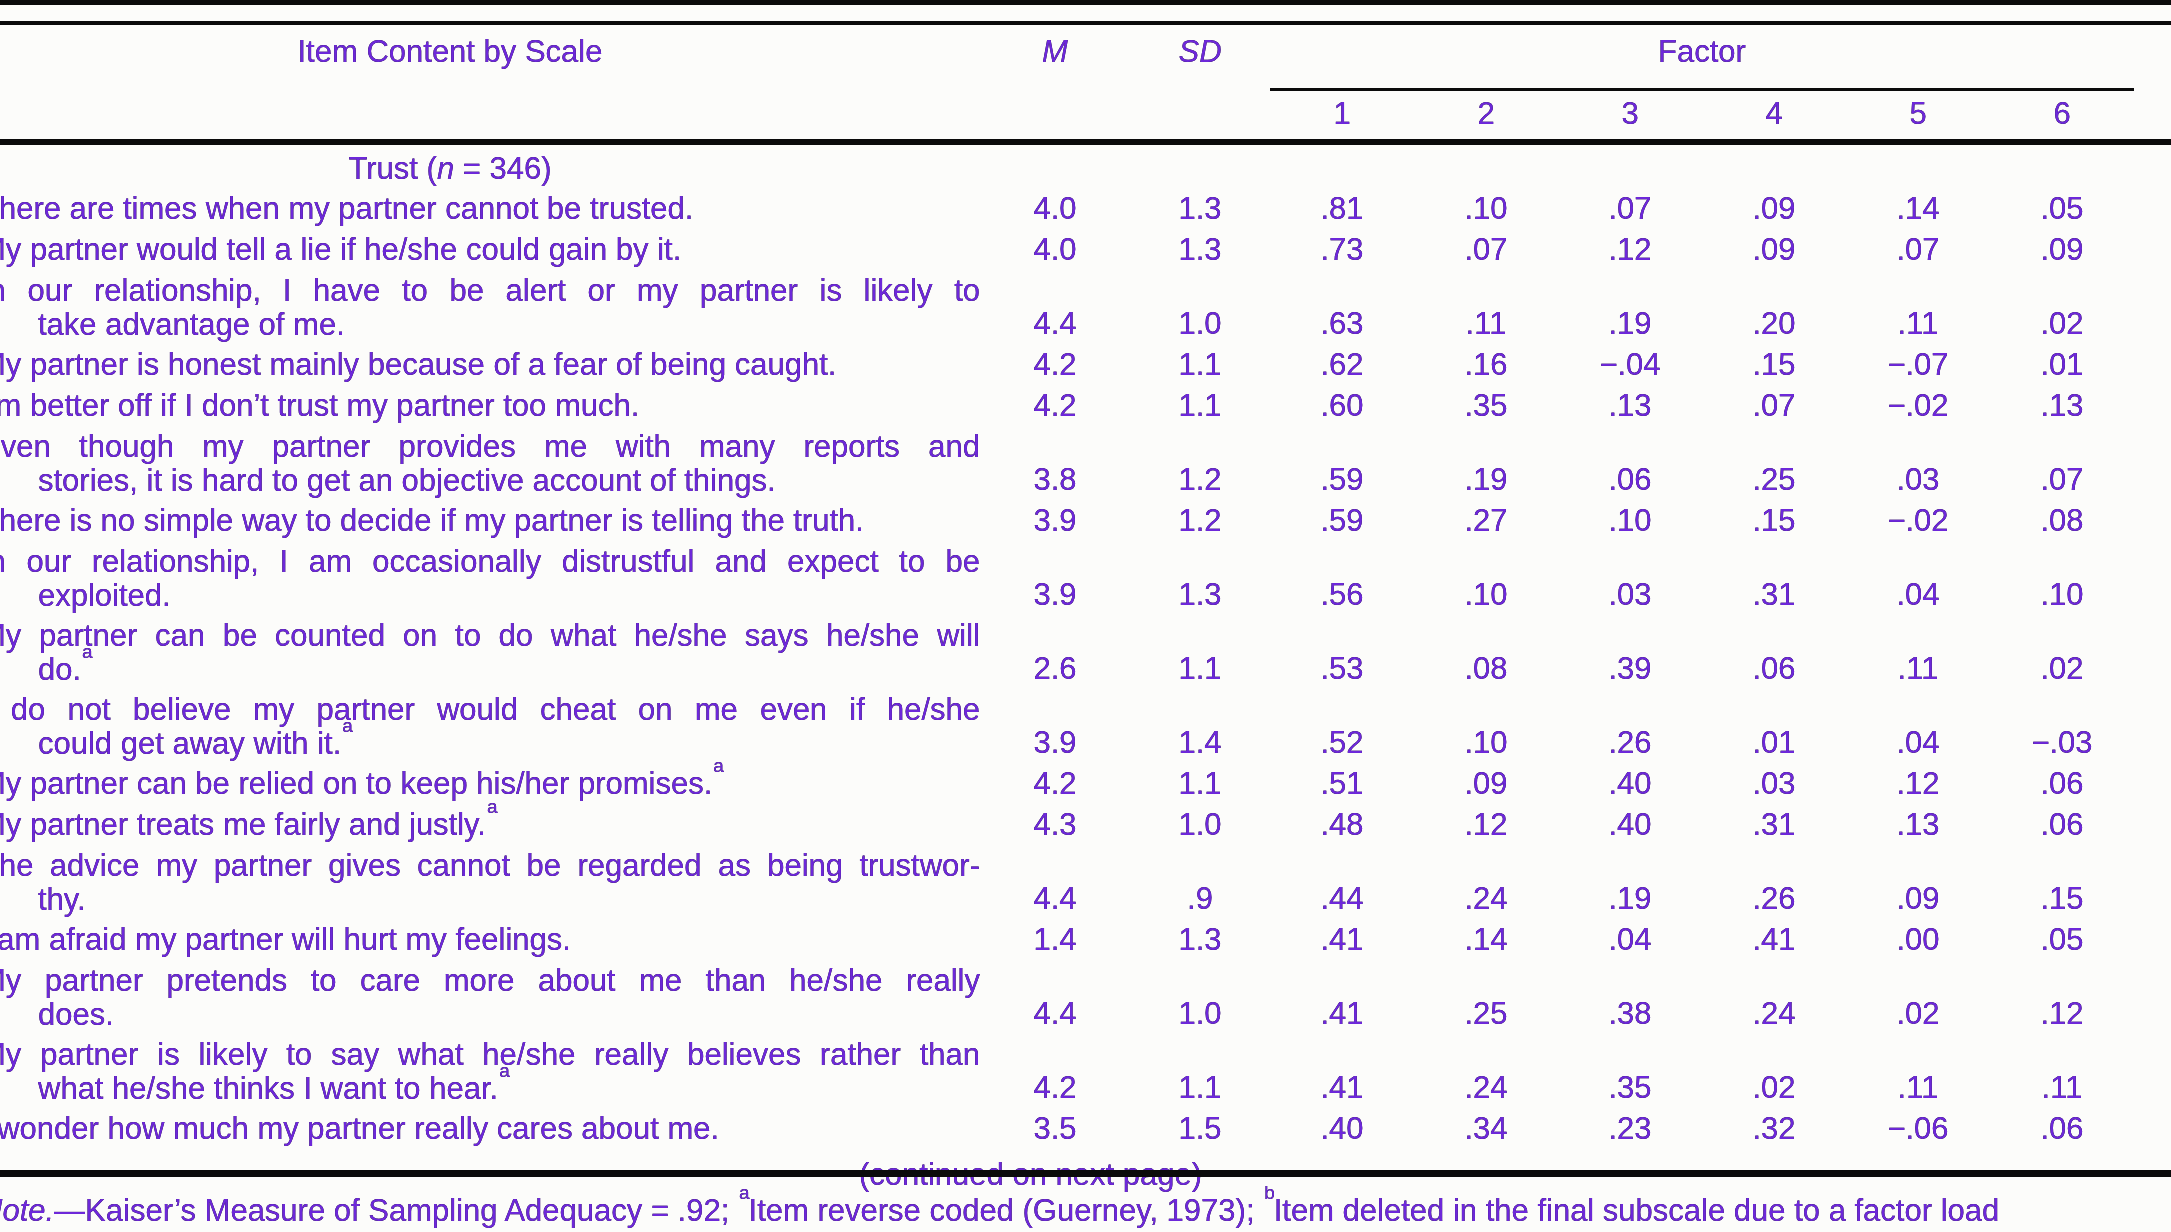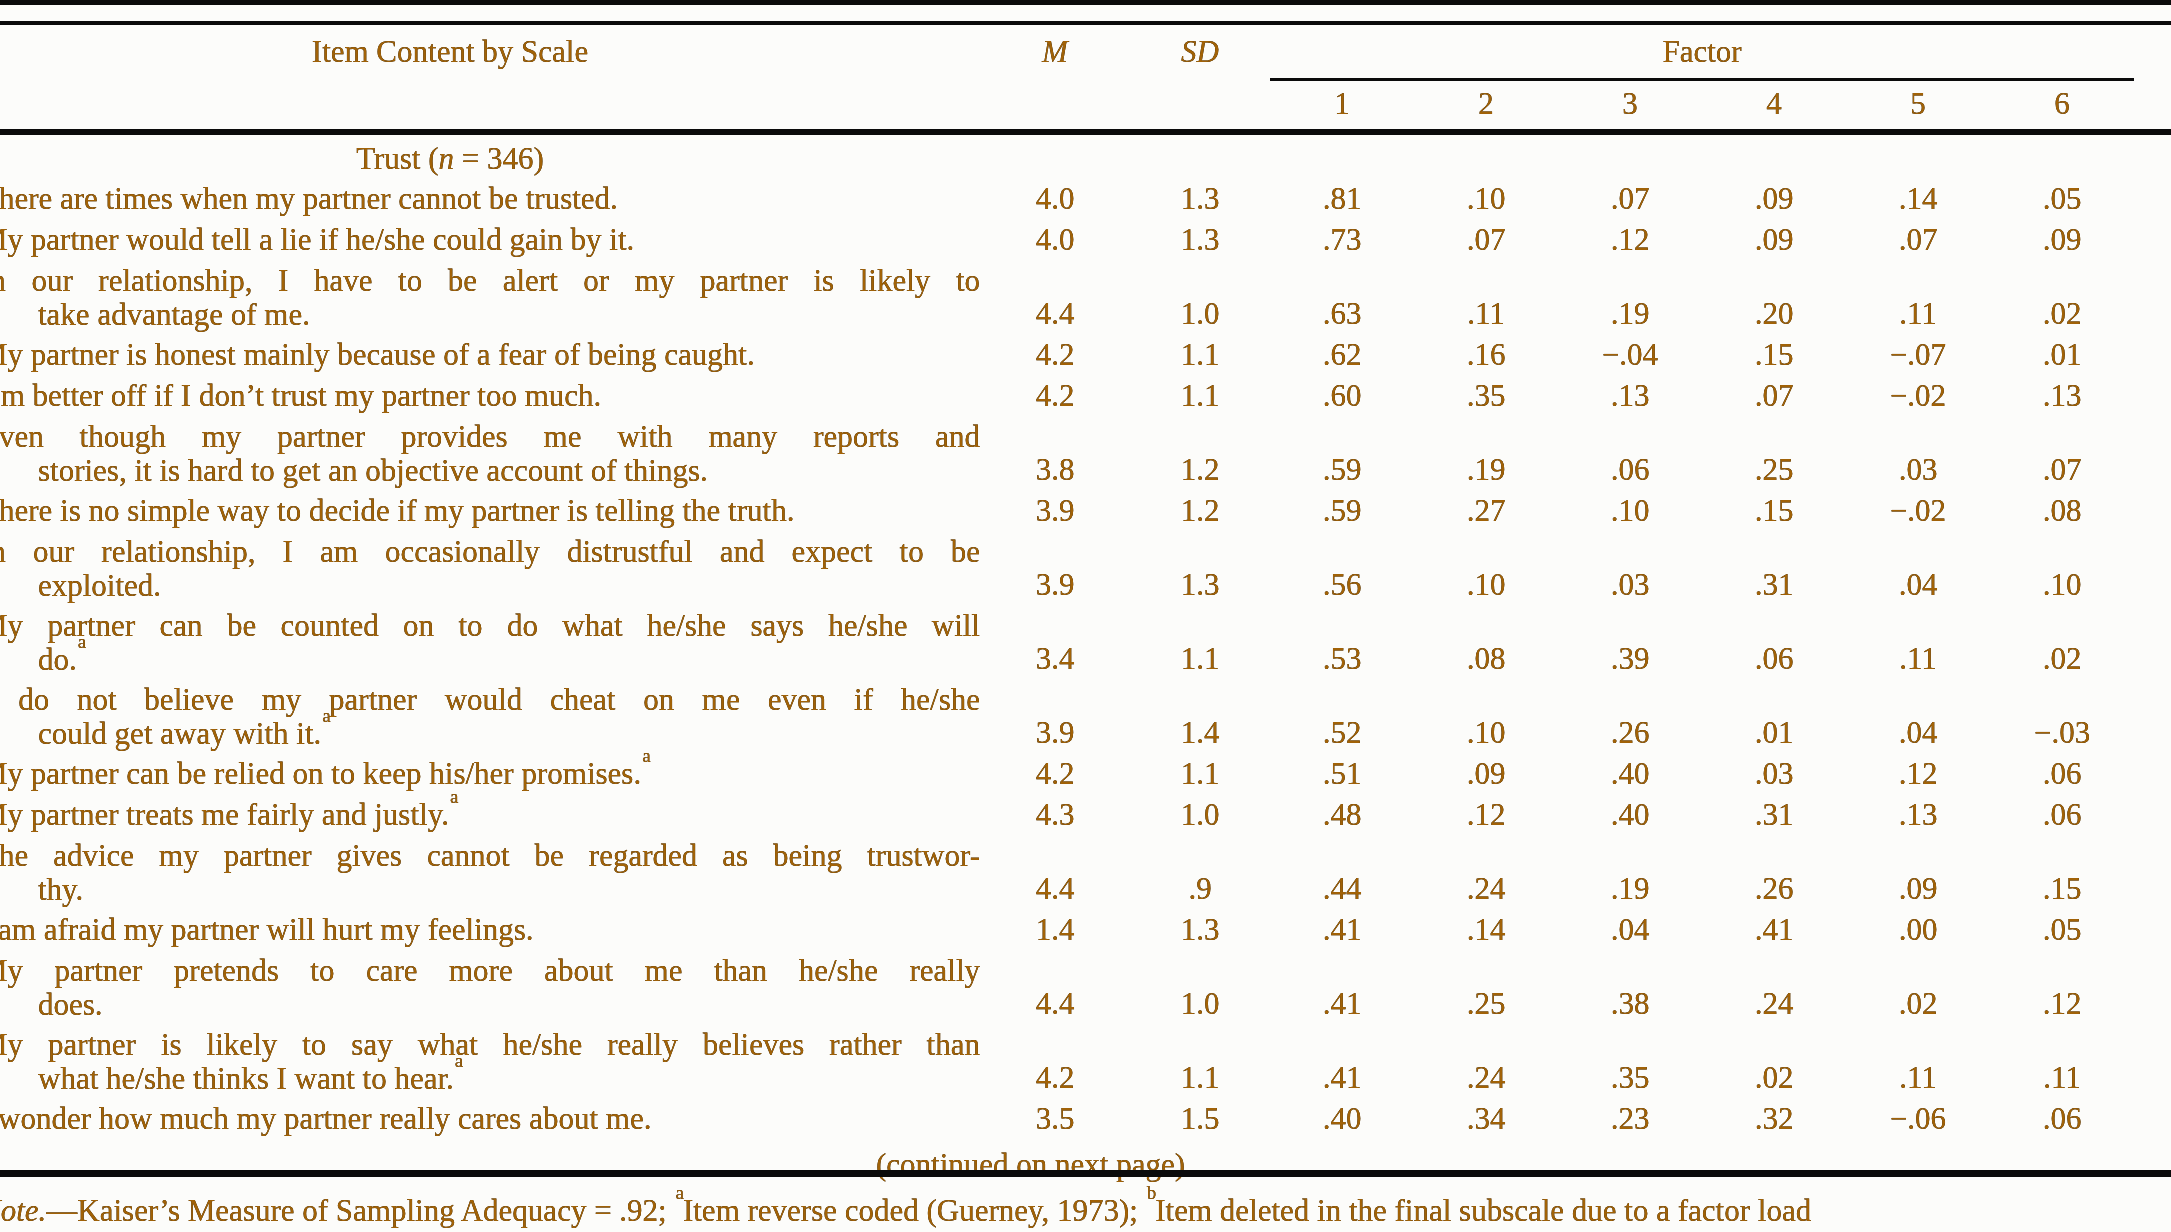--- a/index.html
+++ b/index.html
@@ -1,22 +1,22 @@
 <!DOCTYPE html>
 <html><head>
 <meta charset="utf-8">
 <style>
   html,body{margin:0;padding:0;background:#ffffff;}
   .page{
     position:relative;
     width:2171px;height:1232px;
     overflow:hidden;
     background:#fcfcfa;
-    font-family:Liberation Serif, serif;
-    color:#a16207;
+    font-family:Liberation Sans, sans-serif;
+    color:#6d28d9;
   }
   
   .sheet{
     position:relative;
     margin-left:-20px;
     width:2211px;height:1232px;
     text-shadow:0 0 0.5px #000;
   }
   .rule-top{
     height:16px;
@@ -33,21 +33,21 @@
   col.c-item{width:1000px;}
   col.c-m{width:150px;}
   col.c-sd{width:140px;}
   col.c-f{width:144px;}
   col.c-spacer{width:57px;}
   thead th{font-weight:normal;vertical-align:top;padding:10px 0 0 0;}
   thead th.item-h{text-align:center;padding-right:60px;}
   thead th.stat-h{font-style:italic;text-align:center;}
   thead th.factor-h{
     text-align:center;
-    padding-bottom:9px;
+    padding-bottom:19px;
     border-bottom:3px solid #0b0b0b;
   }
   thead tr.sub th{padding:6px 0 8px 0;text-align:center;}
   thead tr.sub th,thead th[rowspan]{border-bottom:6px solid #0b0b0b;}
   tbody td{padding:3px 0;}
   td.item{
     vertical-align:top;
     text-align:left;
   }
   td.item .ln{display:block;}
@@ -244,21 +244,21 @@
             <td class="num">.31</td>
             <td class="num">.04</td>
             <td class="num">.10</td>
             <td></td>
           </tr>
           <tr class="item-row">
             <td class="item">
               <div class="ln ln-just">My partner can be counted on to do what he/she says he/she will</div>
               <div class="ln ln-cont">do.<sup>a</sup></div>
             </td>
-            <td class="num">3.4</td>
+            <td class="num">2.6</td>
             <td class="num">1.1</td>
             <td class="num">.53</td>
             <td class="num">.08</td>
             <td class="num">.39</td>
             <td class="num">.06</td>
             <td class="num">.11</td>
             <td class="num">.02</td>
             <td></td>
           </tr>
           <tr class="item-row">

